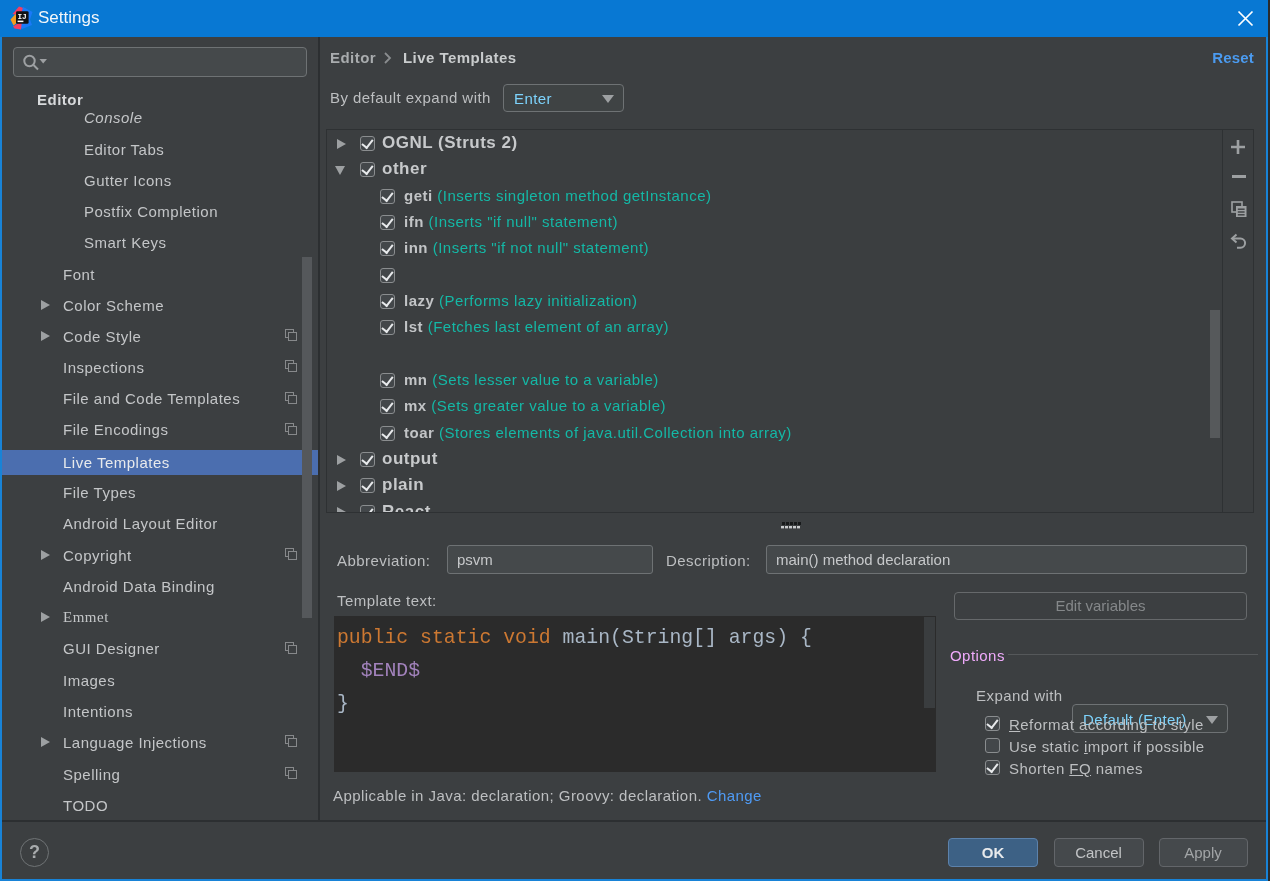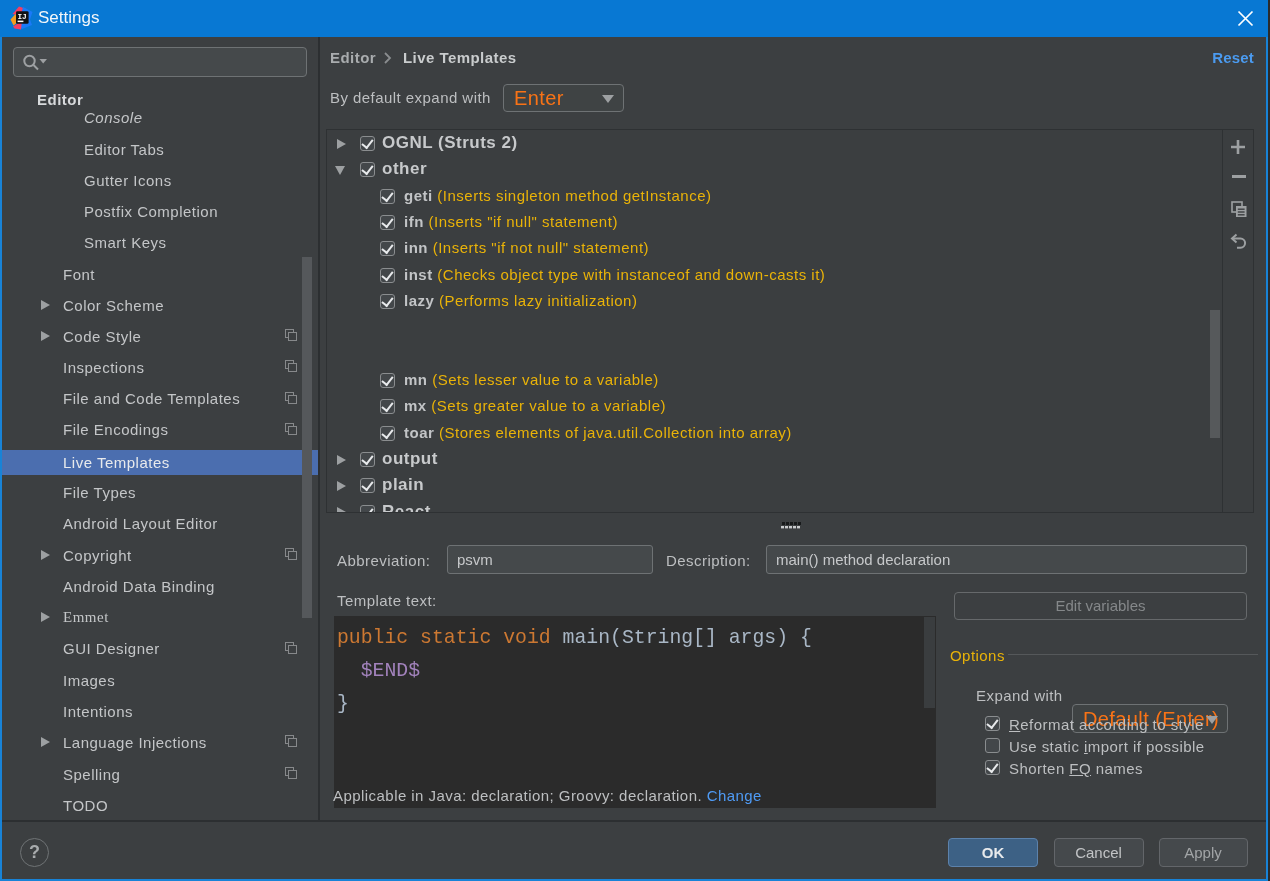--- a/index.html
+++ b/index.html
@@ -21,34 +21,34 @@
   .cpy i { position:absolute; border:1px solid #87898b; background:transparent; }
   .cpy .b1 { left:0; top:0; width:9px; height:9px; }
   .cpy .b2 { left:3px; top:3px; width:9px; height:9px; background:#3c3f41; }
   #sscroll { left:300px; top:220px; width:10px; height:361px; background:#55585b; }
   #vsep { left:318px; top:37px; width:2px; height:784px; background:#2c2f31; }
   
   .lbl { font-size:15px; color:#bdbfc1; white-space:nowrap; letter-spacing:0.45px; }
   .bold { font-weight:bold; }
   .field { border:1px solid #6e7274; border-radius:3px; background:#45494b; color:#c6c8ca; font-size:15px; }
   .combo { border:1px solid #6e7274; border-radius:4px; background:#3f4344; }
-  .combo .cl { position:absolute; left:10px; top:50%; transform:translateY(-50%); font-size:20px; color:#f97316; white-space:nowrap; letter-spacing:0.4px; }
+  .combo .cl { position:absolute; left:10px; top:50%; transform:translateY(-50%); font-size:15px; color:#7dd3fc; white-space:nowrap; letter-spacing:0.4px; }
   .combo .ca { position:absolute; right:9px; top:50%; margin-top:-3px; width:0; height:0; border-top:8px solid #9da0a2; border-left:6.5px solid transparent; border-right:6.5px solid transparent; }
   
   .cb { width:15px; height:15px; background:#43474a; border:1.7px solid #8a8d8f; border-radius:3px; }
   .cb.on::after { content:""; position:absolute; left:3.2px; top:0px; width:4.5px; height:9px;
      border-right:2.2px solid #e8eaec; border-bottom:2.2px solid #e8eaec; transform:rotate(38deg); }
   
   #list { left:326px; top:129px; width:928px; height:384px; border:1px solid #2e3133; background:#3b3e40; overflow:hidden; }
   #tbar { left:895px; top:0; width:32px; height:382px; border-left:1px solid #2e3133; }
   .lrow { position:absolute; left:1px; width:894px; height:26px; }
   .gname { position:absolute; left:54px; top:2px; font-size:17px; font-weight:bold; color:#c7c9cb; white-space:nowrap; letter-spacing:0.5px; }
   .iname { position:absolute; left:76px; top:3px; font-size:15px; white-space:nowrap; color:#bec0c2; letter-spacing:0.5px; }
   .iname b { font-weight:bold; color:#c2c4c6; }
-  .iname .d { color:#eab308; }
+  .iname .d { color:#14b8a6; }
 </style>
 </head>
 <body>
 <div class="ab" id="win"></div>
 <div class="ab" id="title">
   <svg class="ab" style="left:10px; top:5px" width="24" height="25" viewBox="0 0 24 25">
     <polygon points="2.5,9 9,1.5 16.5,4 11,11" fill="#f43e63"></polygon>
     <polygon points="13,2 22.5,7 20,14.5 22,20 12,24 8.5,20.5" fill="#1a7af8"></polygon>
     <polygon points="0.5,14.5 5.5,9 8.5,16.5 3.5,20.5" fill="#f59b1f"></polygon>
     <polygon points="3,21.5 12,16 11,24.5 4.5,23.5" fill="#f43e63"></polygon>
@@ -168,25 +168,28 @@
   <div class="lrow" style="top:80px;">
       <div class="ab cb on" style="left:52px; top:5px;"></div>
     <div class="iname"><b>ifn</b> <span class="d">(Inserts "if null" statement)</span></div>
     </div>
   <div class="lrow" style="top:106.4px;">
       <div class="ab cb on" style="left:52px; top:5px;"></div>
     <div class="iname"><b>inn</b> <span class="d">(Inserts "if not null" statement)</span></div>
     </div>
   <div class="lrow" style="top:132.7px;">
       <div class="ab cb on" style="left:52px; top:5px;"></div>
-    <div class="iname"><b>inst</b> <span class="d">(Checks object type with instanceof and down-casts it)</span></div>
     </div>
   <div class="lrow" style="top:159px;">
       <div class="ab cb on" style="left:52px; top:5px;"></div>
     <div class="iname"><b>lazy</b> <span class="d">(Performs lazy initialization)</span></div>
+    </div>
+  <div class="lrow" style="top:185.4px;">
+      <div class="ab cb on" style="left:52px; top:5px;"></div>
+    <div class="iname"><b>lst</b> <span class="d">(Fetches last element of an array)</span></div>
     </div>
   <div class="lrow" style="top:238px;">
       <div class="ab cb on" style="left:52px; top:5px;"></div>
     <div class="iname"><b>mn</b> <span class="d">(Sets lesser value to a variable)</span></div>
     </div>
   <div class="lrow" style="top:264.4px;">
       <div class="ab cb on" style="left:52px; top:5px;"></div>
     <div class="iname"><b>mx</b> <span class="d">(Sets greater value to a variable)</span></div>
     </div>
   <div class="lrow" style="top:290.7px;">
@@ -248,32 +251,32 @@
       </g>
   </svg>
 </div>
 
 <div class="ab lbl" style="left:337px; top:551.5px;">Abbreviation:</div>
 <div class="ab field" style="left:447px; top:545px; width:206px; height:29px; line-height:27px; padding-left:9px;">psvm</div>
 <div class="ab lbl" style="left:666px; top:551.5px;">Description:</div>
 <div class="ab field" style="left:766px; top:545px; width:481px; height:29px; line-height:27px; padding-left:9px;">main() method declaration</div>
 
 <div class="ab lbl" style="left:337px; top:592px;">Template text:</div>
-<div class="ab" id="code" style="left:334px; top:616px; width:602px; height:192px; background:#2b2b2b; font-family:'Liberation Mono', monospace; font-size:19.8px; color:#a9b7c6;">
+<div class="ab" id="code" style="left:334px; top:616px; width:602px; height:156px; background:#2b2b2b; font-family:'Liberation Mono', monospace; font-size:19.8px; color:#a9b7c6;">
   <div class="ab" style="left:3px; top:11px; white-space:pre;"><span style="color:#cc7832">public static void </span>main(String[] args) {</div>
   <div class="ab" style="left:3px; top:44px; white-space:pre; color:#a383bd;">  $END$</div>
   <div class="ab" style="left:3px; top:77px; white-space:pre;">}</div>
   <div class="ab" style="left:590px; top:1px; width:11px; height:91px; background:#3a3d3f;"></div>
 </div>
 <div class="ab lbl" style="left:333px; top:787px;">Applicable in Java: declaration; Groovy: declaration. <span style="color:#4f9bf5">Change</span></div>
 
 <div class="ab" style="left:954px; top:592px; width:293px; height:28px; border:1px solid #66696b; border-radius:4px;">
   <div style="text-align:center; line-height:26px; font-size:15px; color:#85888a;">Edit variables</div>
 </div>
-<div class="ab lbl" style="left:950px; top:647px; color:#eab308;">Options</div>
+<div class="ab lbl" style="left:950px; top:647px; color:#f0abfc;">Options</div>
 <div class="ab" style="left:1008px; top:654px; width:250px; height:1px; background:#55585a;"></div>
 <div class="ab lbl" style="left:976px; top:687px;">Expand with</div>
 <div class="ab combo" style="left:1072px; top:704px; width:156px; height:29px;">
   <span class="cl">Default (Enter)</span>
     <span class="ca"></span>
 </div>
 <div class="ab cb on" style="left:985px; top:716px;"></div>
 <div class="ab lbl" style="left:1009px; top:716px;"><span style="text-decoration:underline">R</span>eformat according to style</div>
 <div class="ab cb" style="left:985px; top:738px;"></div>
 <div class="ab lbl" style="left:1009px; top:738px;">Use static <span style="text-decoration:underline">i</span>mport if possible</div>

